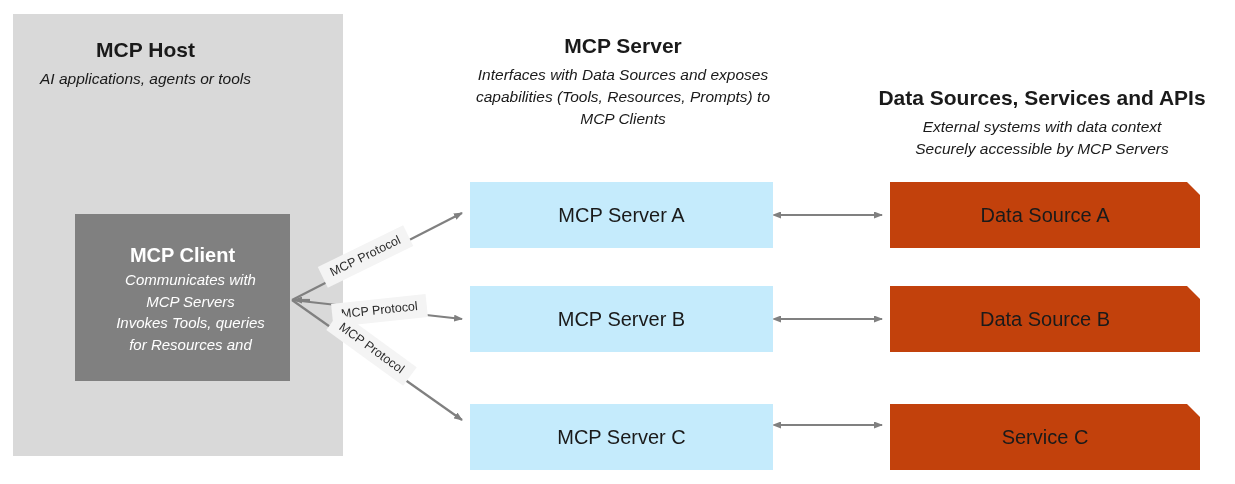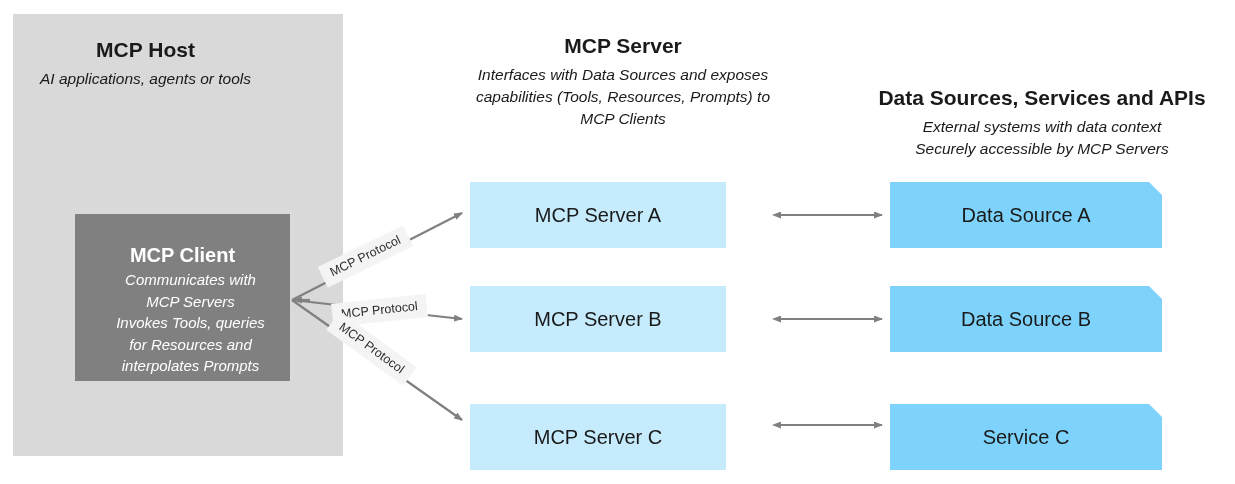--- a/index.html
+++ b/index.html
@@ -80,39 +80,39 @@
     line-height: 21.5px;
     text-align: center;
     margin-top: 1px;
     margin-left: 16px;
   }
 
   
   .server-box {
     position: absolute;
     left: 470px;
-    width: 256px;
+    width: 303px;
     height: 66px;
     background: #c5ebfc;
     display: flex;
     align-items: center;
     justify-content: center;
   }
   .server-label {
     font-size: 20px;
     color: #1a1a1a;
   }
 
   
   .data-box {
     position: absolute;
     left: 890px;
-    width: 272px;
+    width: 310px;
     height: 66px;
-    background: #7dd3fc;
+    background: #c2410c;
     display: flex;
     align-items: center;
     justify-content: center;
     clip-path: polygon(0 0, calc(100% - 13px) 0, 100% 13px, 100% 100%, 0 100%);
   }
   .data-label {
     font-size: 20px;
     color: #1a1a1a;
   }
 
@@ -171,21 +171,20 @@
     </div>
   </div>
 
   <div class="client-box">
     <div class="client-title">MCP Client</div>
     <div class="client-sub">
       <div>Communicates with</div>
       <div>MCP Servers</div>
       <div>Invokes Tools, queries</div>
       <div>for Resources and</div>
-      <div>interpolates Prompts</div>
     </div>
   </div>
 
   <svg id="connectors" viewBox="0 0 1235 484">
     <defs>
       <marker id="arrow-end" markerWidth="9" markerHeight="7" refX="8" refY="3.5" orient="auto" markerUnits="userSpaceOnUse">
         <path d="M0,0 L9,3.5 L0,7 z" fill="#808080"></path>
       </marker>
       <marker id="arrow-start" markerWidth="9" markerHeight="7" refX="1" refY="3.5" orient="auto-start-reverse" markerUnits="userSpaceOnUse">
         <path d="M0,0 L9,3.5 L0,7 z" fill="#808080"></path>

